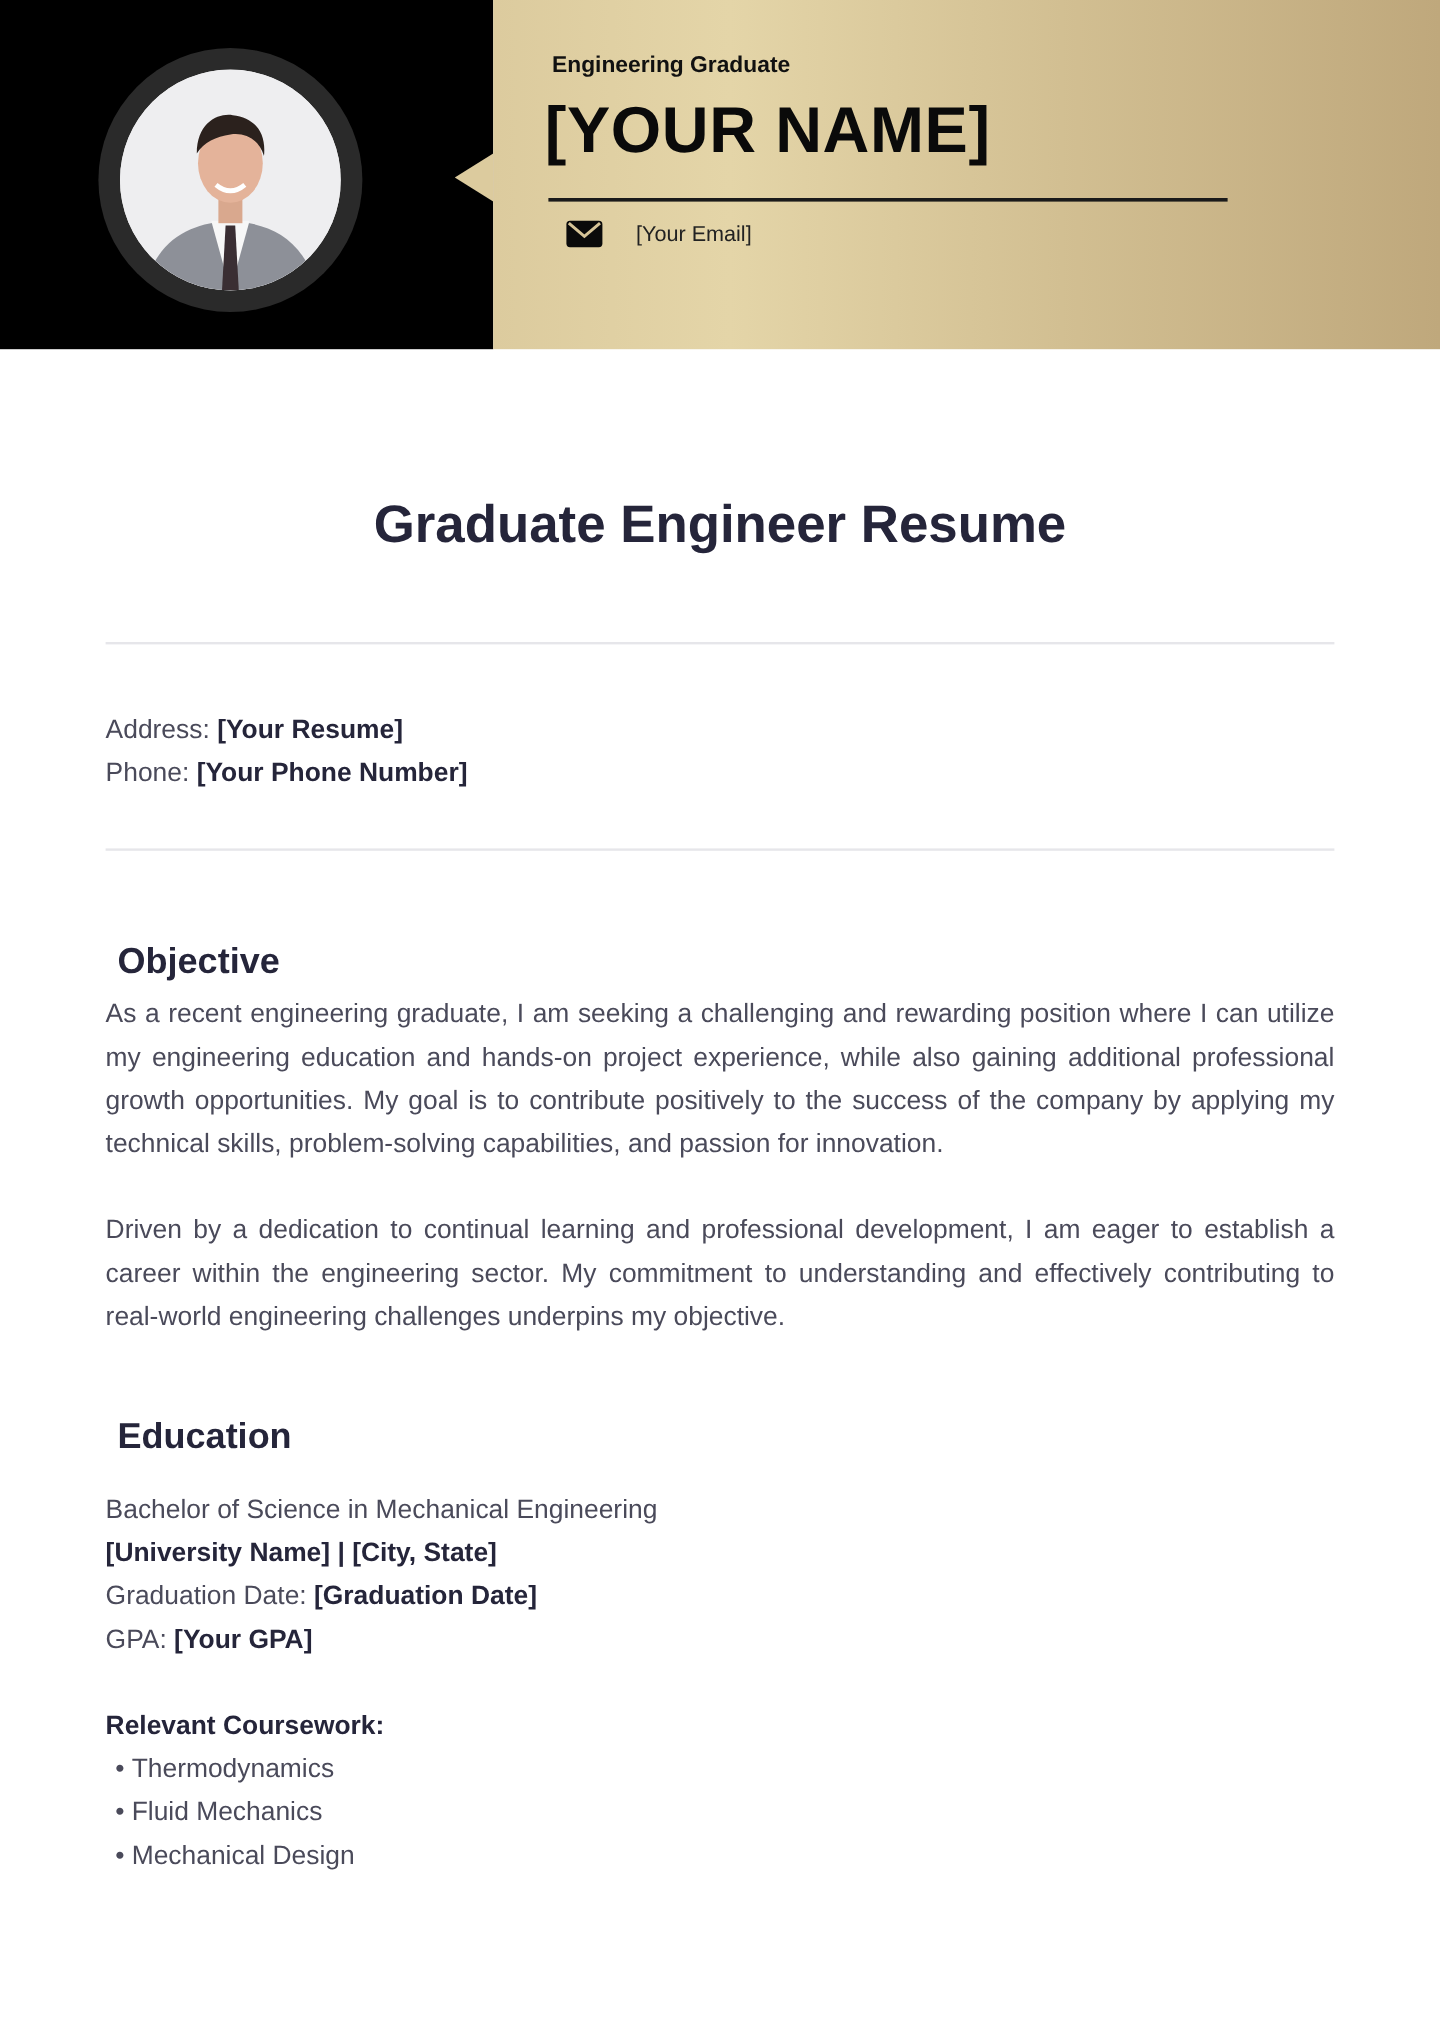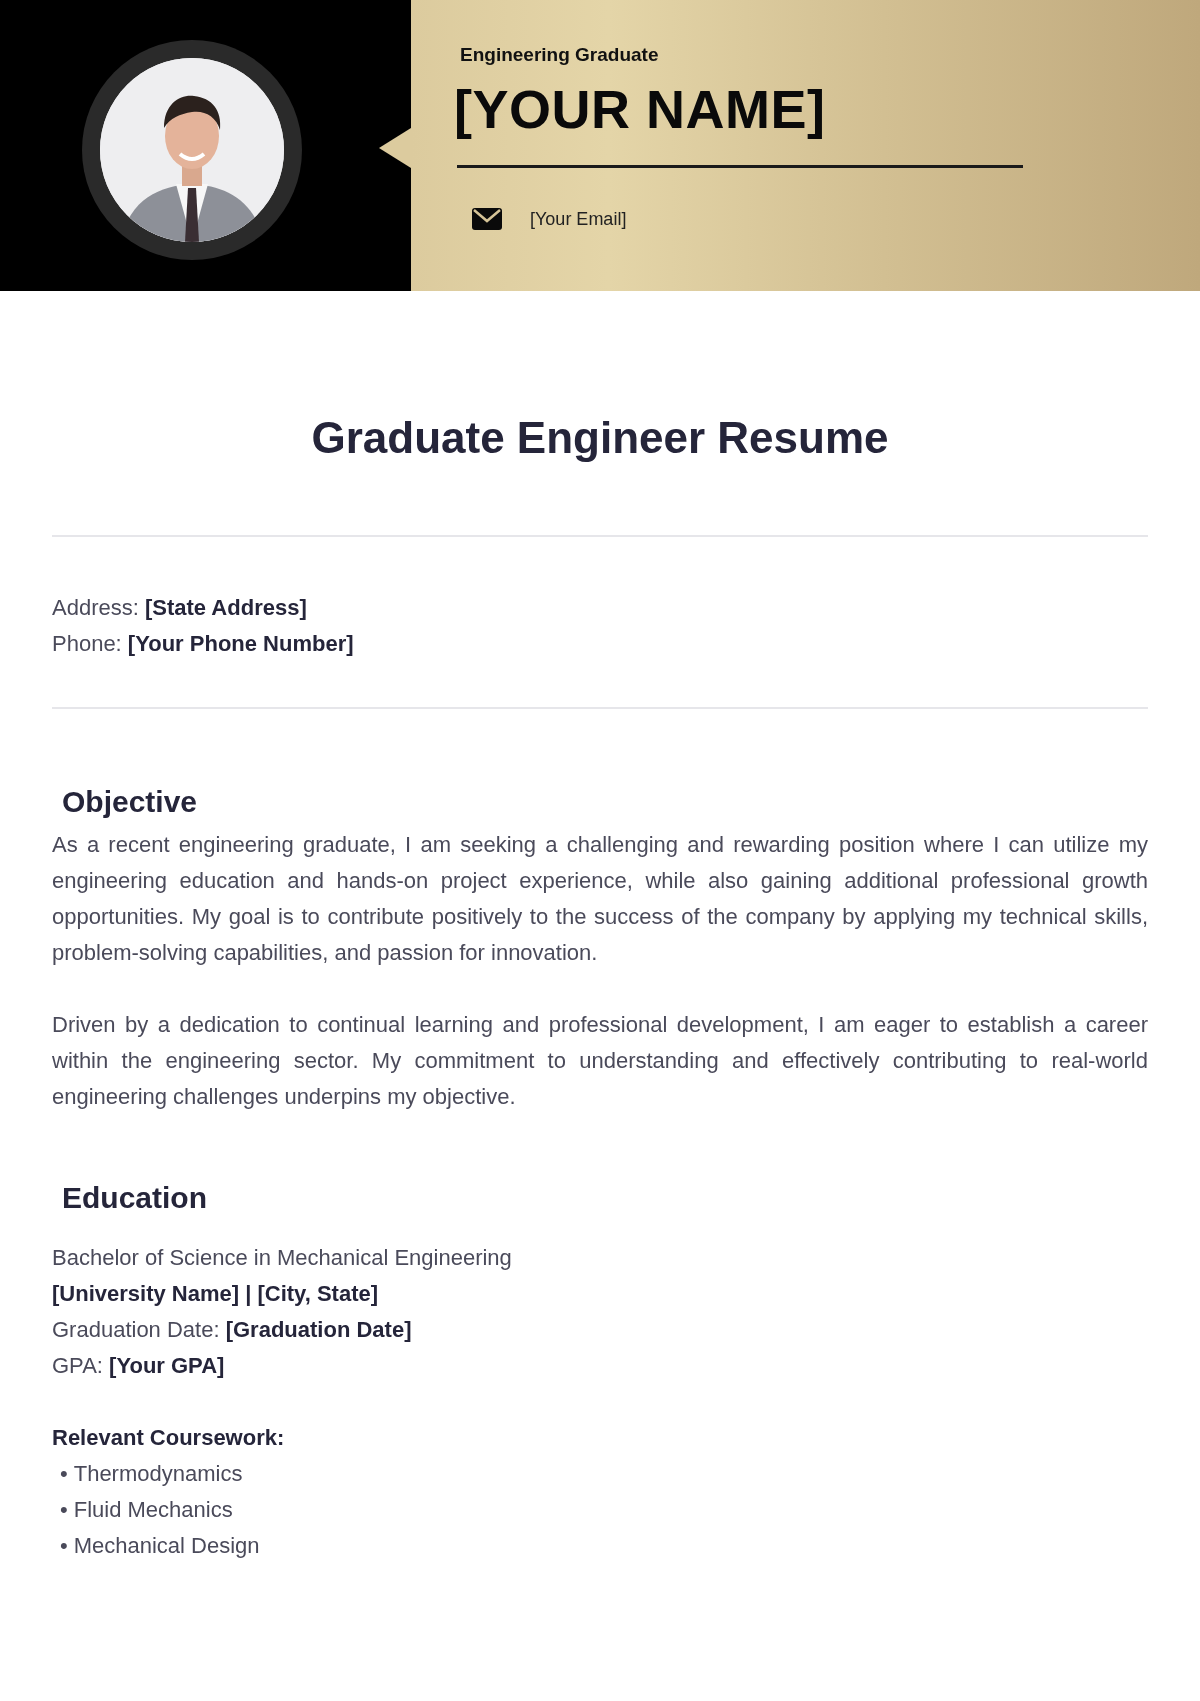--- a/index.html
+++ b/index.html
@@ -6,23 +6,23 @@
   body { width:1200px; height:1701px; background:#fff; overflow:hidden; font-family:"Liberation Sans", sans-serif; color:#2b2b3d; }
   .header { position:relative; width:1200px; height:291px; display:flex;border-radius:28px; }
   .hdr-left { width:411px; height:291px; background:#000; position:relative; }
   .photo-ring { position:absolute; left:82px; top:40px; width:220px; height:220px; border-radius:50%; background:#2a2a2a; }
   .photo { position:absolute; left:18px; top:18px; width:184px; height:184px; border-radius:50%; background:#efeff0; overflow:hidden; }
   .hdr-right { flex:1; height:291px; background:linear-gradient(90deg,#dccb9e 0%,#e4d5a8 25%,#d2bf92 60%,#bfa87c 100%); position:relative; }
   .notch { position:absolute; left:-32px; top:128px; width:0; height:0; border-top:20px solid transparent; border-bottom:20px solid transparent; border-right:32px solid #dccb9e; }
   .subtitle { position:absolute; left:49px; top:44px; font-size:19px; font-weight:bold; color:#111; }
   .name { position:absolute; left:43px; top:78px; font-size:54px; font-weight:bold; color:#0a0a0a; letter-spacing:0.5px; }
   .rule { position:absolute; left:46px; top:165px; width:566px; height:3px; background:#1a1a1a; }
-  .email-row { position:absolute; left:60px; top:207px; display:flex; align-items:center; }
+  .email-row { position:absolute; left:60px; top:183px; display:flex; align-items:center; }
   .email-text { margin-left:27px; font-size:18px; color:#222; }
-  .main { padding:0 52px; }
+  .main { padding:0 88px; }
   .doc-title { text-align:center; font-size:44px; font-weight:bold; color:#25253a; margin-top:125px; line-height:1; }
   .divider { height:2px; background:#e6e6ea; margin:0; }
   .d1 { margin-top:75px; }
   .contact { margin-top:53px; font-size:22px; line-height:36px; color:#4a4a5a; }
   .contact b { color:#25253a; }
   .d2 { margin-top:45px; }
   h2 { font-size:30px; font-weight:bold; color:#25253a; margin:10px; line-height:1; }
   .obj-h { margin-top:78px; }
   p { font-size:22px; line-height:36px; color:#4a4a5a; text-align:justify; margin:0; }
   .p1 { }
@@ -67,21 +67,21 @@
       <span class="email-text">[Your Email]</span>
     </div>
   </div>
 </div>
 
 <div class="main">
   <div class="doc-title">Graduate Engineer Resume</div>
   <div class="divider d1"></div>
 
   <div class="contact">
-    <div><span>Address:</span> <b>[State Address]</b></div>
+    <div><span>Address:</span> <b>[Your Resume]</b></div>
     <div><span>Phone:</span> <b>[Your Phone Number]</b></div>
   </div>
 
   <div class="divider d2"></div>
 
   <h2 class="obj-h">Objective</h2>
   <p class="p1">As a recent engineering graduate, I am seeking a challenging and rewarding position where I can utilize my engineering education and hands-on project experience, while also gaining additional professional growth opportunities. My goal is to contribute positively to the success of the company by applying my technical skills, problem-solving capabilities, and passion for innovation.</p>
   <p class="p2">Driven by a dedication to continual learning and professional development, I am eager to establish a career within the engineering sector. My commitment to understanding and effectively contributing to real-world engineering challenges underpins my objective.</p>
 
   <h2 class="edu-h">Education</h2>

